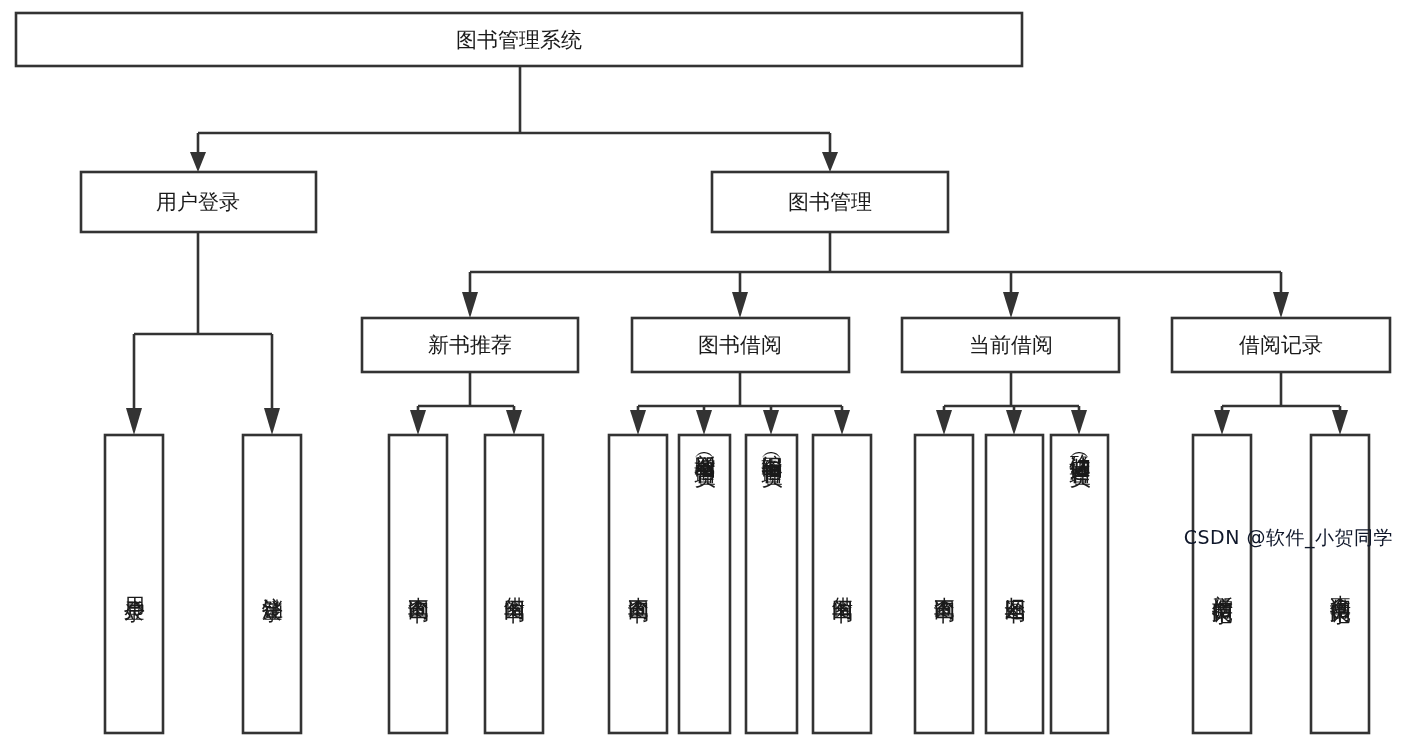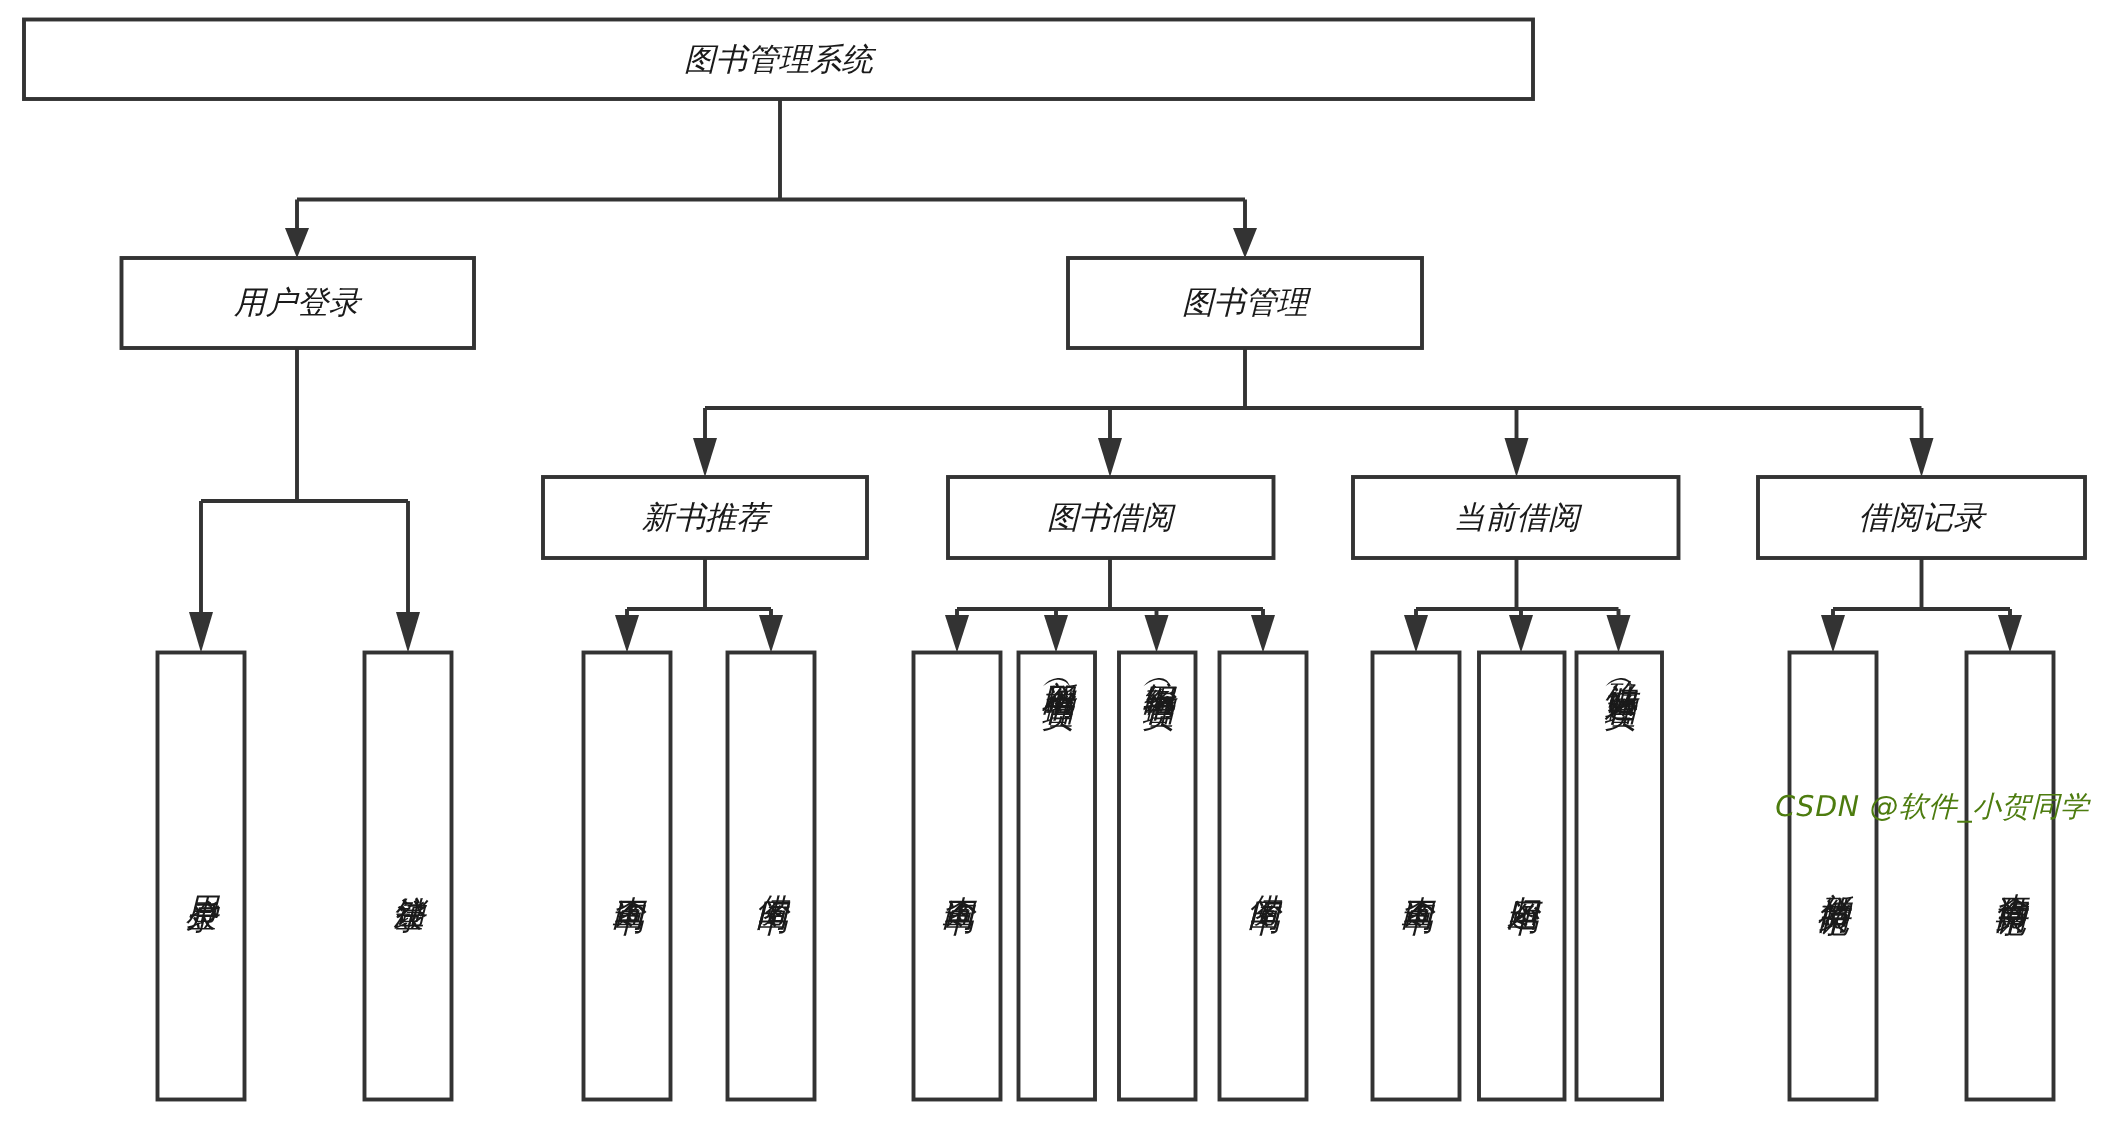--- a/index.html
+++ b/index.html
@@ -11,21 +11,20 @@
     width: 1405px;
     height: 747px;
     font-family: "DejaVu Sans", "Liberation Sans", sans-serif;
     overflow: hidden;
   }
   #diagram-root {
     position: relative;
     width: 1405px;
     height: 557px;
     background: #ffffff;
-    font-style: italic;
   }
   svg#tree-svg {
     position: absolute;
     top: 0; left: 0;
     width: 1405px;
     height: 747px;
     display: block;
   }
   .node-box {
     fill: #ffffff;
@@ -66,21 +65,21 @@
     letter-spacing: 2px;
     white-space: nowrap;
     text-align: center;
   }
   .watermark {
     position: absolute;
     right: 12px;
     bottom: 6px;
     font-family: "DejaVu Sans", "Liberation Sans", sans-serif;
     font-size: 19px;
-    color: #4d7c0f;
+    color: #0f172a;
     letter-spacing: 0.5px;
     white-space: nowrap;
     pointer-events: none;
   }
 </style>
 </head>
 <body>
 
 <div id="diagram-root">
 

